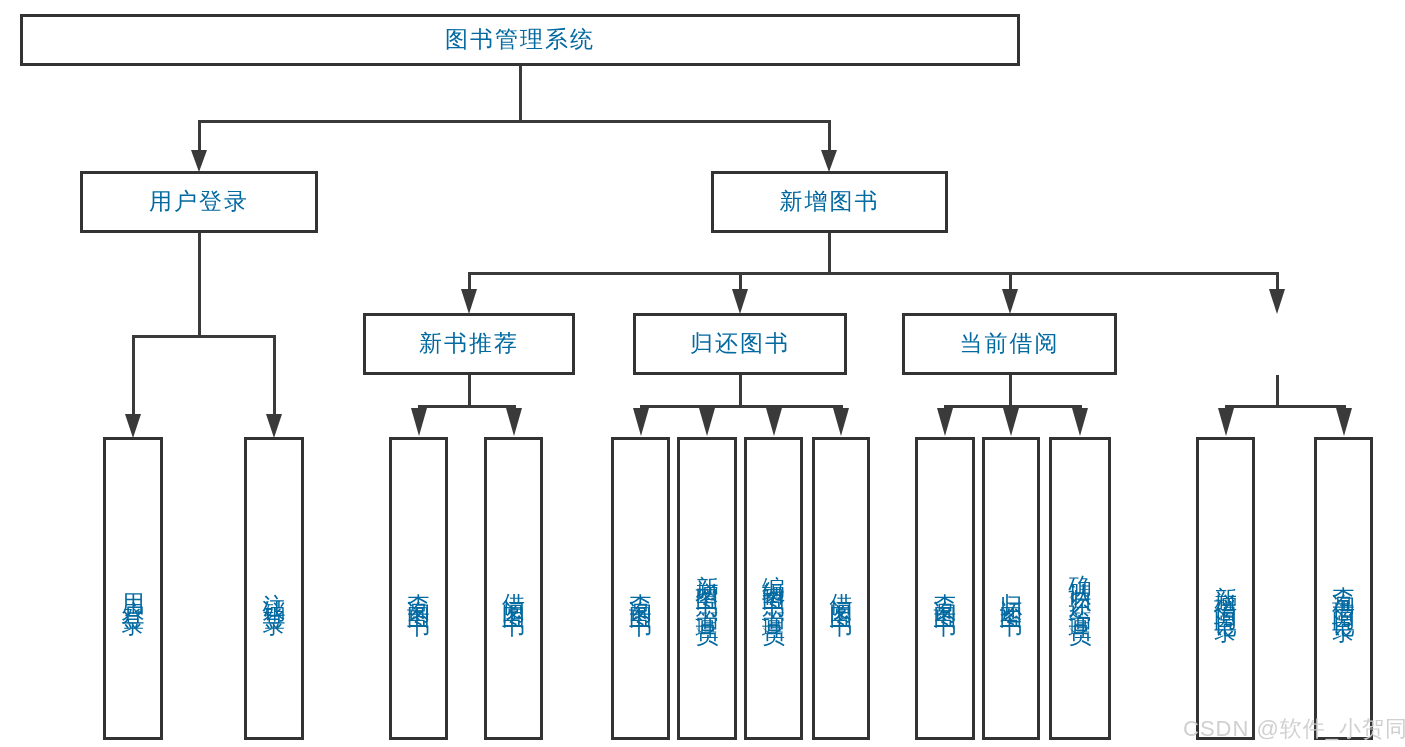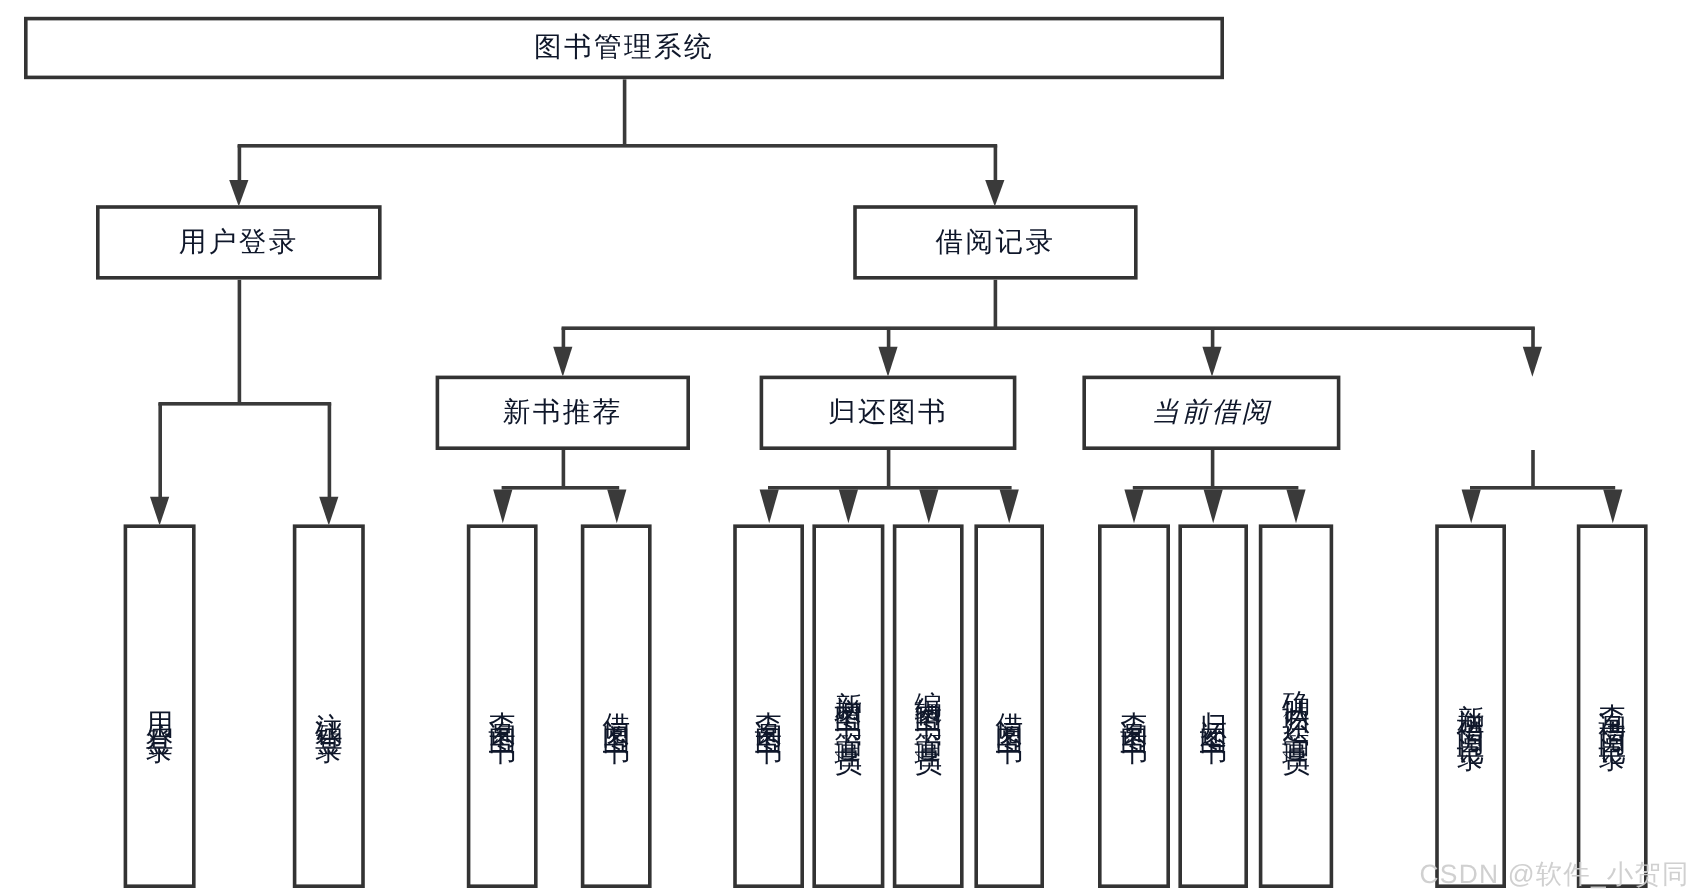--- a/index.html
+++ b/index.html
@@ -20,21 +20,21 @@
     box-sizing: border-box;
     border: 3px solid #333333;
     background: #ffffff;
     display: flex;
     align-items: center;
     justify-content: center;
     z-index: 2;
   }
   .node-label {
     font-size: 23px;
-    color: #0f172a;
+    color: #0369a1;
     letter-spacing: 2px;
     white-space: nowrap;
     line-height: 1.2;
   }
   .node.vertical .node-label {
     writing-mode: vertical-rl;
     text-orientation: mixed;
     letter-spacing: 7px;
     line-height: 1;
   }
@@ -67,29 +67,29 @@
 
 <div id="canvas">
   <span class="watermark">CSDN @软件_小贺同学</span>
 <div class="node" style="left: 20px; top: 14px; width: 1000px; height: 52px;">
       <span class="node-label">图书管理系统</span>
     </div>
     <div class="node" style="left: 80px; top: 171px; width: 238px; height: 62px;">
       <span class="node-label">用户登录</span>
     </div>
     <div class="node" style="left: 711px; top: 171px; width: 237px; height: 62px;">
-      <span class="node-label">借阅记录</span>
+      <span class="node-label">新增图书</span>
     </div>
     <div class="node" style="left: 363px; top: 313px; width: 212px; height: 62px; text-align: right;">
       <span class="node-label">新书推荐</span>
     </div>
     <div class="node" style="left: 633px; top: 313px; width: 214px; height: 62px;">
       <span class="node-label">归还图书</span>
     </div>
-    <div class="node" style="left: 902px; top: 313px; width: 215px; height: 62px; font-style: italic;">
+    <div class="node" style="left: 902px; top: 313px; width: 215px; height: 62px;">
       <span class="node-label">当前借阅</span>
     </div>
     <div class="node vertical" style="left: 103px; top: 437px; width: 60px; height: 303px;">
       <span class="node-label">用户登录</span>
     </div>
     <div class="node vertical" style="left: 244px; top: 437px; width: 60px; height: 303px;">
       <span class="node-label">注销登录</span>
     </div>
     <div class="node vertical" style="left: 389px; top: 437px; width: 59px; height: 303px;">
       <span class="node-label">查询图书</span>

